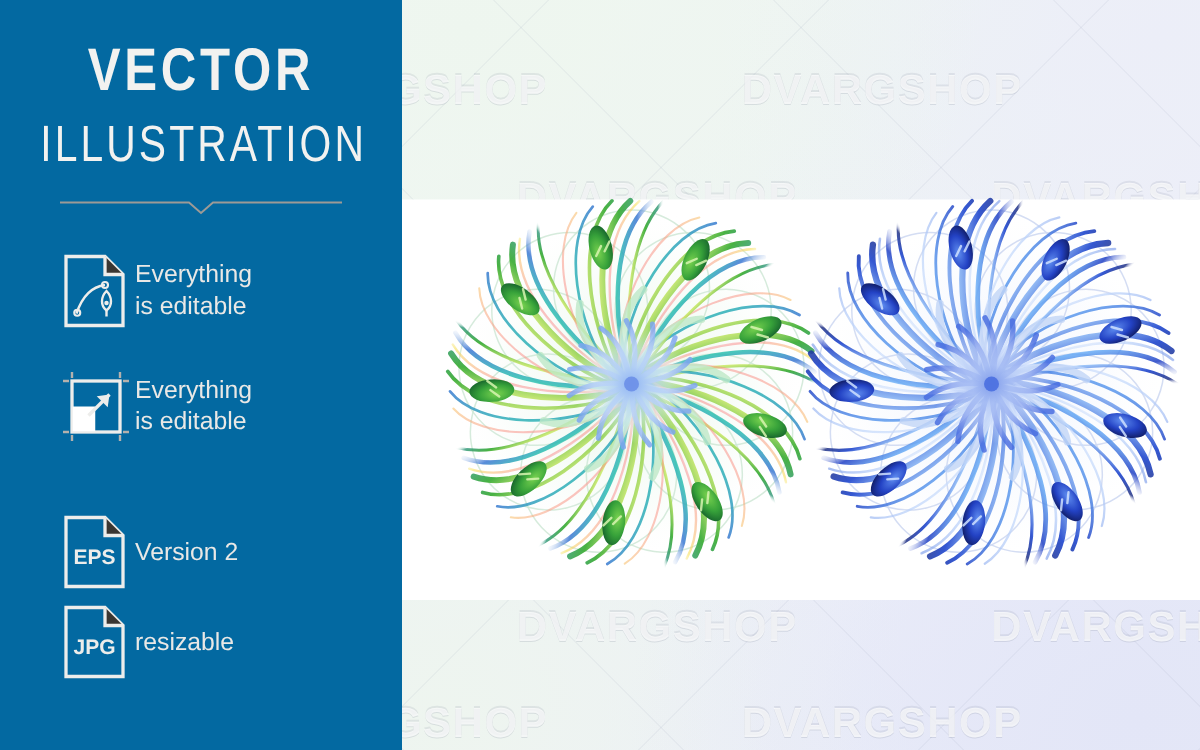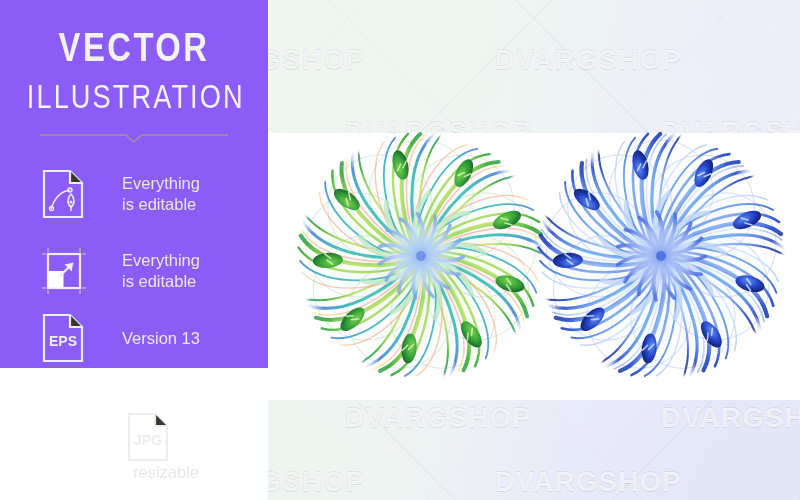--- a/index.html
+++ b/index.html
@@ -41,46 +41,46 @@
   #white-band{
     position:absolute;left:0;top:133px;width:532px;height:267px;background:#ffffff;
   }
 
   
   .flower{position:absolute;}
   .flower svg{display:block;}
 
   
   #sidebar{
-    position:absolute;left:0;top:0;width:268px;height:368px;
-    background:#8b5cf6;
+    position:absolute;left:0;top:0;width:268px;height:500px;
+    background:#0369a1;
   }
   #brand{position:absolute;left:0;top:26px;width:268px;text-align:center;}
   #brand .line1{
     display:block;color:#f2f2f0;font-size:40px;line-height:42px;
     font-weight:bold;letter-spacing:3px;
     transform:scaleX(.82);transform-origin:center;
   }
   #brand .line2{
     display:block;color:#f2f2f0;font-size:34px;line-height:44px;
     font-weight:300;letter-spacing:2.6px;margin-top:6px;
     transform:scaleX(.80);transform-origin:center;
   }
   #divider{position:absolute;left:38px;top:131px;width:192px;height:14px;}
 
   .feature{position:absolute;left:40px;width:216px;height:56px;display:flex;align-items:center;}
   .feat-ico{width:46px;height:56px;flex:0 0 46px;display:flex;align-items:center;justify-content:center;}
   .feat-txt{
-    margin-left:36px;color:#e9e8e6;font-size:16.5px;line-height:21px;font-weight:400;
+    margin-left:4px;color:#e9e8e6;font-size:16.5px;line-height:21px;font-weight:400;
   }
   .feat-txt span{display:block;}
   #f0{top:166px;}
   #f1{top:243px;}
-  #f2{top:310px;}
-  #f3{top:412px;flex-direction:column;}
+  #f2{top:340px;}
+  #f3{top:400px;}
 </style>
 </head>
 <body>
 
 <div id="stage">
 
   <div id="art-panel">
 
     <div id="lattice"></div>
 
@@ -665,21 +665,21 @@
 
     <div class="feature" id="f2">
       <div class="feat-ico">
         <svg width="42" height="50" viewBox="0 0 42 50">
           <path d="M2,2 L28,2 L40,14 L40,48 L2,48 Z" fill="none" stroke="#ededeb" stroke-width="2.2" stroke-linejoin="miter"></path>
           <path d="M28,2 L28,14 L40,14" fill="#3a3632" stroke="#ededeb" stroke-width="2.2" stroke-linejoin="miter"></path>
           <text x="21" y="33" text-anchor="middle" fill="#ededeb" font-family="Liberation Sans, sans-serif" font-size="14" font-weight="bold">EPS</text>
         </svg>
       </div>
       <div class="feat-txt">
-        <span>Version 13</span>
+        <span>Version 2</span>
       </div>
     </div>
 
     <div class="feature" id="f3">
       <div class="feat-ico">
         <svg width="42" height="50" viewBox="0 0 42 50">
           <path d="M2,2 L28,2 L40,14 L40,48 L2,48 Z" fill="none" stroke="#ededeb" stroke-width="2.2" stroke-linejoin="miter"></path>
           <path d="M28,2 L28,14 L40,14" fill="#3a3632" stroke="#ededeb" stroke-width="2.2" stroke-linejoin="miter"></path>
           <text x="21" y="33" text-anchor="middle" fill="#ededeb" font-family="Liberation Sans, sans-serif" font-size="14" font-weight="bold">JPG</text>
         </svg>

